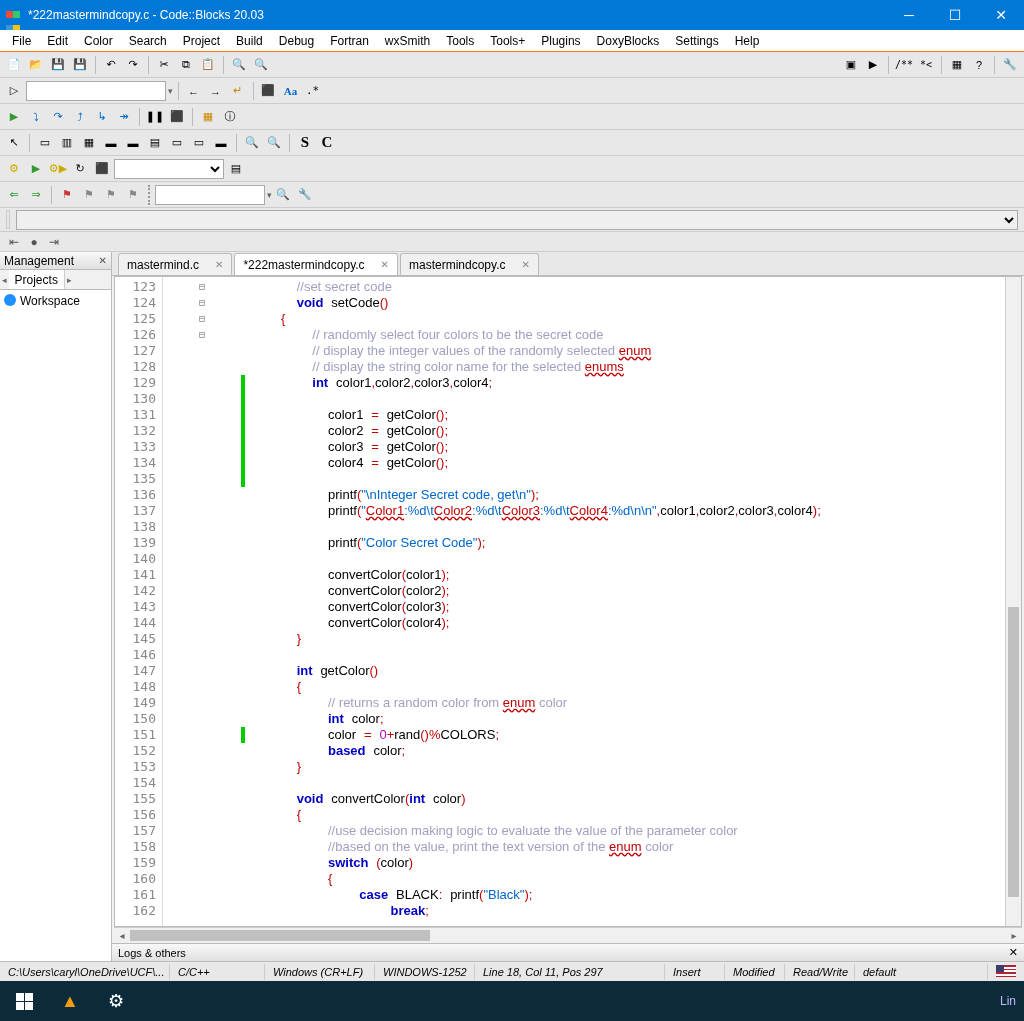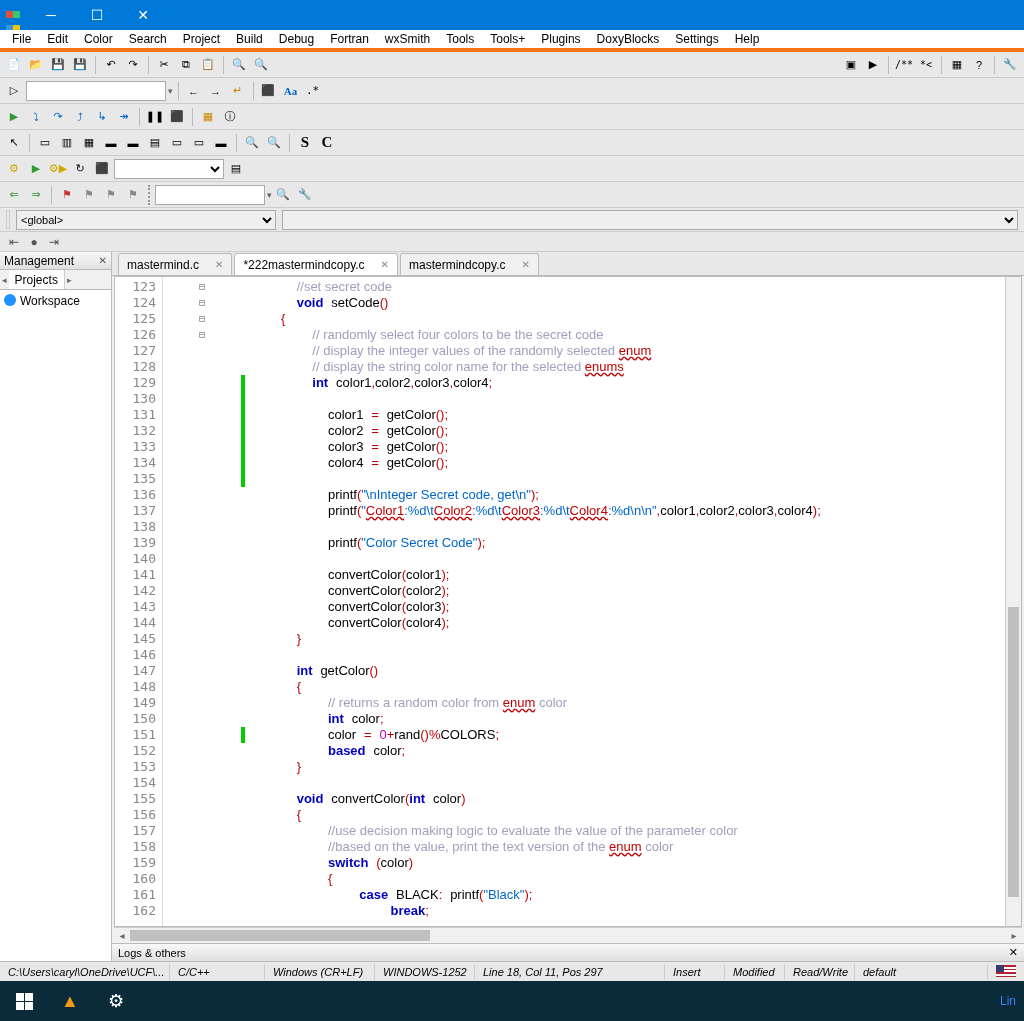--- a/index.html
+++ b/index.html
@@ -3,21 +3,21 @@
 <meta charset="utf-8">
 <style>
 * { margin: 0; padding: 0; box-sizing: border-box; font-family: "Segoe UI", Tahoma, sans-serif; }
 html, body { width: 1024px; height: 1021px; overflow: hidden; background: #0b2b3b; }
 .window { width: 1024px; height: 981px; background: #f0f0f0; display: flex; flex-direction: column; }
 .titlebar { height: 30px; background: #0078d7; color: #fff; display: flex; align-items: center; font-size: 12px; }
 .titlebar .app-icon { width: 16px; height: 16px; margin: 0 6px; display:inline-block; }
 .titlebar .app-icon span { display:inline-block; width:7px; height:7px; }
 .titlebar .title { flex: 1; }
 .titlebar .win-btn { width: 46px; height: 30px; display: flex; align-items: center; justify-content: center; font-size:14px; }
-.menubar { height: 22px; background: #fff; display: flex; align-items: center; padding: 0 4px; font-size: 12px; border-bottom: 4px solid #f97316; }
+.menubar { height: 22px; background: #fff; display: flex; align-items: center; padding: 0 4px; font-size: 12px; border-bottom: 1px solid #f97316; }
 .menubar .menu-item { padding: 2px 8px; }
 .toolbar { height: 26px; background: #e8e8e8; border-bottom: 1px solid #ccc; display: flex; align-items: center; padding: 0 4px; gap: 2px; font-size:11px;}
 .toolbar .tb { width: 20px; height: 20px; border: 1px solid transparent; display:flex; align-items:center; justify-content:center; }
 .toolbar .sep { width: 1px; height: 18px; background: #bbb; margin: 0 3px; }
 .toolbar input[type=text], .toolbar select { height: 20px; font-size: 11px; border: 1px solid #aaa; background: #fff; }
 .toolbar .right-group { margin-left: auto; display:flex; align-items:center; gap:2px; }
 .scope-row { height: 24px; background: #e8e8e8; border-bottom: 1px solid #ccc; display:flex; padding:2px 6px; gap:6px; }
 .scope-row select { height: 20px; font-size: 11px; border:1px solid #aaa; }
 .navbtns { height: 20px; background:#e8e8e8; padding:2px 6px; display:flex; gap:4px; border-bottom:1px solid #ccc;}
 .navbtns .nb { width:16px; height:16px; display:flex; align-items:center; justify-content:center; font-size:12px; color:#555;}
@@ -59,32 +59,33 @@
 .hscroll .thumb { position:absolute; top:2px; bottom:2px; left:0; width:300px; background:#c0c0c0;}
 .logs-bar { height:18px; background:linear-gradient(#f8f8f8,#e0e0e0); border-top:1px solid #bbb; font-size:11px; padding:1px 6px; display:flex; justify-content:space-between; align-items:center;}
 .statusbar { height:20px; background:#e8e8e8; border-top:1px solid #bbb; display:flex; font-size:11px; align-items:center;font-style:italic;}
 .statusbar .cell { padding:2px 8px; border-right:1px solid #ccc; white-space:nowrap; overflow:hidden;}
 .taskbar { height:40px; background:#0b2b3b; display:flex; align-items:center; padding:0 4px; gap:6px;}
 .taskbar .tb-item { width:40px; height:40px; display:flex; align-items:center; justify-content:center; color:#fff; font-size:18px;}
 .win-logo { display:grid; grid-template-columns:8px 8px; grid-template-rows:8px 8px; gap:1px;}
 .win-logo span { background:#fff;}
 .flag { width:20px; height:12px; background:linear-gradient(#b22234 0% 15%, #fff 15% 30%, #b22234 30% 45%, #fff 45% 60%, #b22234 60% 75%, #fff 75% 90%, #b22234 90% 100%); position:relative; display:inline-block;}
 .flag::before { content:''; position:absolute; left:0; top:0; width:8px; height:7px; background:#3c3b6e;}
-.taskbar .right-text { margin-left:auto; color:#3b82f6; font-size:12px; padding-right:4px;}
+.taskbar .right-text { margin-left:auto; color:#c4b5fd; font-size:12px; padding-right:4px;}
 </style>
 </head>
 <body>
 
 <div class="window">
 
   <div class="titlebar">
     <span class="app-icon">
       <span style="background:#e74c3c"></span><span style="background:#2ecc71"></span><br>
       <span style="background:#3498db"></span><span style="background:#f1c40f"></span>
     </span>
+    <span class="title">*222mastermindcopy.c - Code::Blocks 20.03</span>
     <div class="win-btn">─</div>
     <div class="win-btn">☐</div>
     <div class="win-btn">✕</div>
   </div>
 
   <div class="menubar" id="menubar">
       <span class="menu-item">File</span>
       <span class="menu-item">Edit</span>
       <span class="menu-item">Color</span>
       <span class="menu-item">Search</span>
@@ -199,23 +200,20 @@
     <div class="tb" style="color:#888">⚑</div>
     <div class="sep" style="height:20px;border-left:2px dotted #999;background:none;width:0"></div>
     <input type="text" style="width: 110px;">
     <span style="font-size:9px;color:#666">▾</span>
     <div class="tb">🔍</div>
     <div class="tb">🔧</div>
   </div>
 
   <div class="scope-row">
     <span style="font-size:10px;color:#888;border:1px solid #ccc;width:4px"></span>
-    <select style="width:260px">
-      <option>&lt;global&gt;</option>
-    </select>
     <select style="flex:1">
       <option></option>
     </select>
   </div>
 
   <div class="navbtns">
     <div class="nb">⇤</div>
     <div class="nb">●</div>
     <div class="nb">⇥</div>
   </div>

